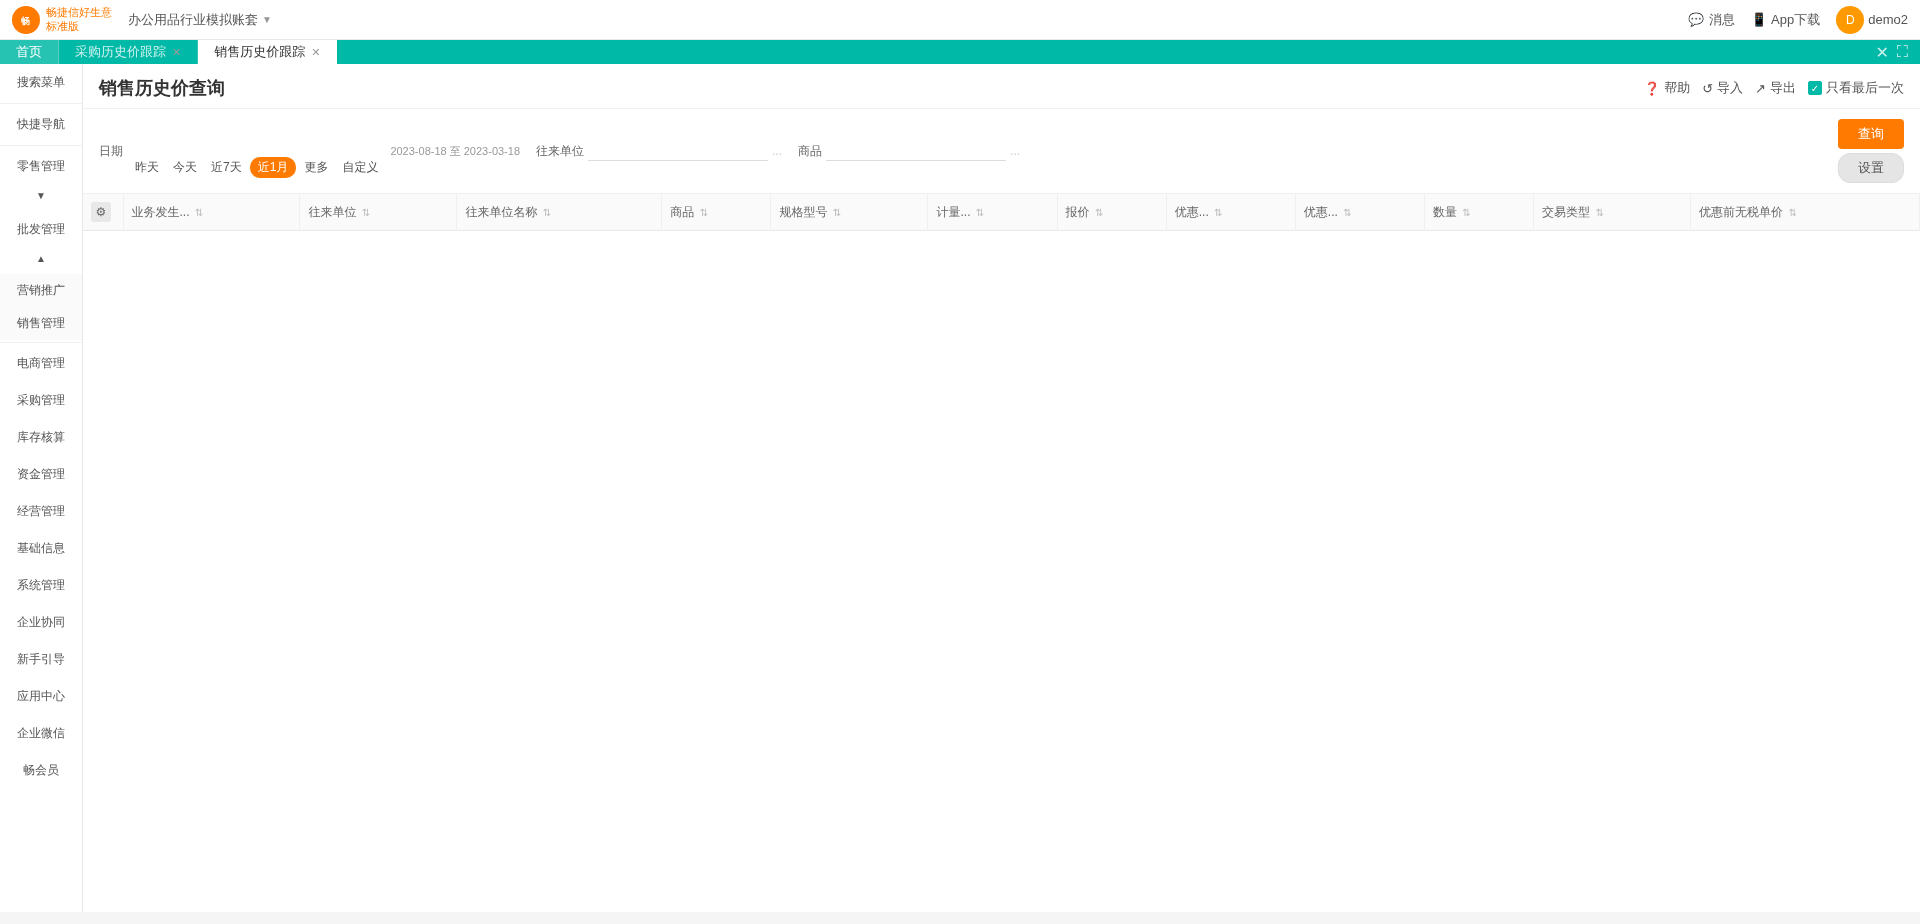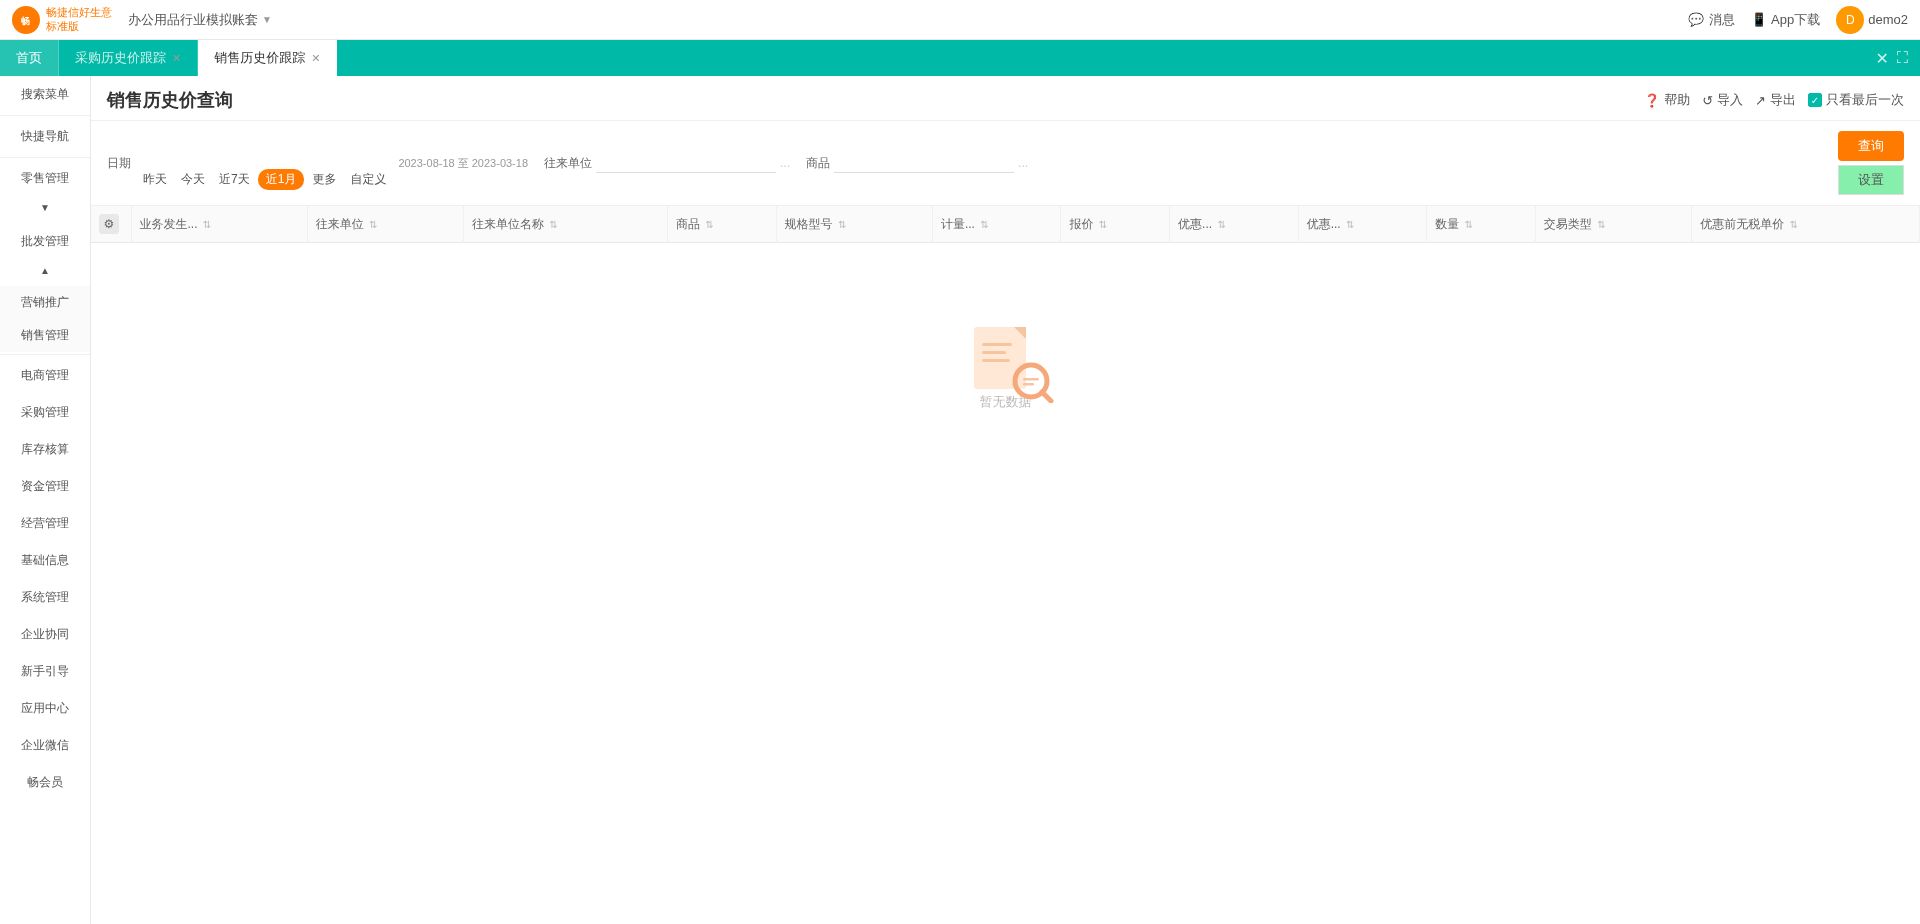--- a/index.html
+++ b/index.html
@@ -45,21 +45,21 @@
     }
     .top-bar-item { display: flex; align-items: center; gap: 4px; cursor: pointer; }
     .avatar {
       width: 28px; height: 28px; border-radius: 50%;
       background: #ff9900; display: flex; align-items: center; justify-content: center;
       color: #fff; font-size: 12px;
     }
 
     
     .tab-bar {
-      height: 36px;
+      height: 24px;
       background: #00b9a6;
       display: flex;
       align-items: stretch;
     }
     .tab {
       display: flex; align-items: center; gap: 6px;
       padding: 0 16px;
       font-size: 13px;
       cursor: pointer;
       color: rgba(255,255,255,0.8);
@@ -90,21 +90,21 @@
     }
 
     
     .main-layout {
       display: flex;
       height: calc(924px - 40px - 36px);
     }
 
     
     .sidebar {
-      width: 91px;
+      width: 83px;
       background: #fff;
       border-right: 1px solid #e8e8e8;
       display: flex;
       flex-direction: column;
       overflow-y: auto;
     }
     .sidebar-item {
       padding: 10px 0;
       text-align: center;
       font-size: 12px;
@@ -220,25 +220,25 @@
       background: #ff7a00;
       color: #fff;
       border: none;
       padding: 6px 20px;
       border-radius: 4px;
       font-size: 13px;
       cursor: pointer;
       white-space: nowrap;
     }
     .btn-settings {
-      background: #86efac;
+      background: #e5e5e5;
       color: #555;
       border: 1px solid #ddd;
       padding: 5px 16px;
-      border-radius: 0;
+      border-radius: 12px;
       font-size: 13px;
       cursor: pointer;
     }
     .btn-group {
       display: flex; flex-direction: column; gap: 4px; margin-left: auto;
     }
 
     
     .table-container {
       flex: 1;
@@ -521,38 +521,16 @@
             <th>
               <span>优惠前无税单价</span>
               <span class="sort-icon">⇅</span>
             </th>
           </tr>
         </thead>
         <tbody>
         </tbody>
       </table>
 
-      <div class="empty-state">
-        <div class="empty-illustration">
-          <svg width="90" height="80" viewBox="0 0 90 80" fill="none" xmlns="http://www.w3.org/2000/svg">
-
-            <rect x="8" y="4" width="52" height="62" rx="3" fill="#ffe8d6"></rect>
-
-            <polygon points="48,4 60,4 60,16" fill="#f5c5a0"></polygon>
-
-            <rect x="16" y="20" width="30" height="3" rx="1.5" fill="#f5c5a0"></rect>
-            <rect x="16" y="28" width="24" height="3" rx="1.5" fill="#f5c5a0"></rect>
-            <rect x="16" y="36" width="28" height="3" rx="1.5" fill="#f5c5a0"></rect>
-
-            <circle cx="65" cy="58" r="16" stroke="#f5a87a" stroke-width="5" fill="none"></circle>
-
-            <line x1="76" y1="69" x2="85" y2="78" stroke="#f5a87a" stroke-width="5" stroke-linecap="round"></line>
-
-            <rect x="57" y="55" width="16" height="2.5" rx="1.2" fill="#f5c5a0"></rect>
-            <rect x="57" y="60" width="11" height="2.5" rx="1.2" fill="#f5c5a0"></rect>
-          </svg>
-        </div>
-        <div class="empty-text">暂无数据</div>
-      </div>
     </div>
 
   </div>
 </div>
 
 </body></html>

